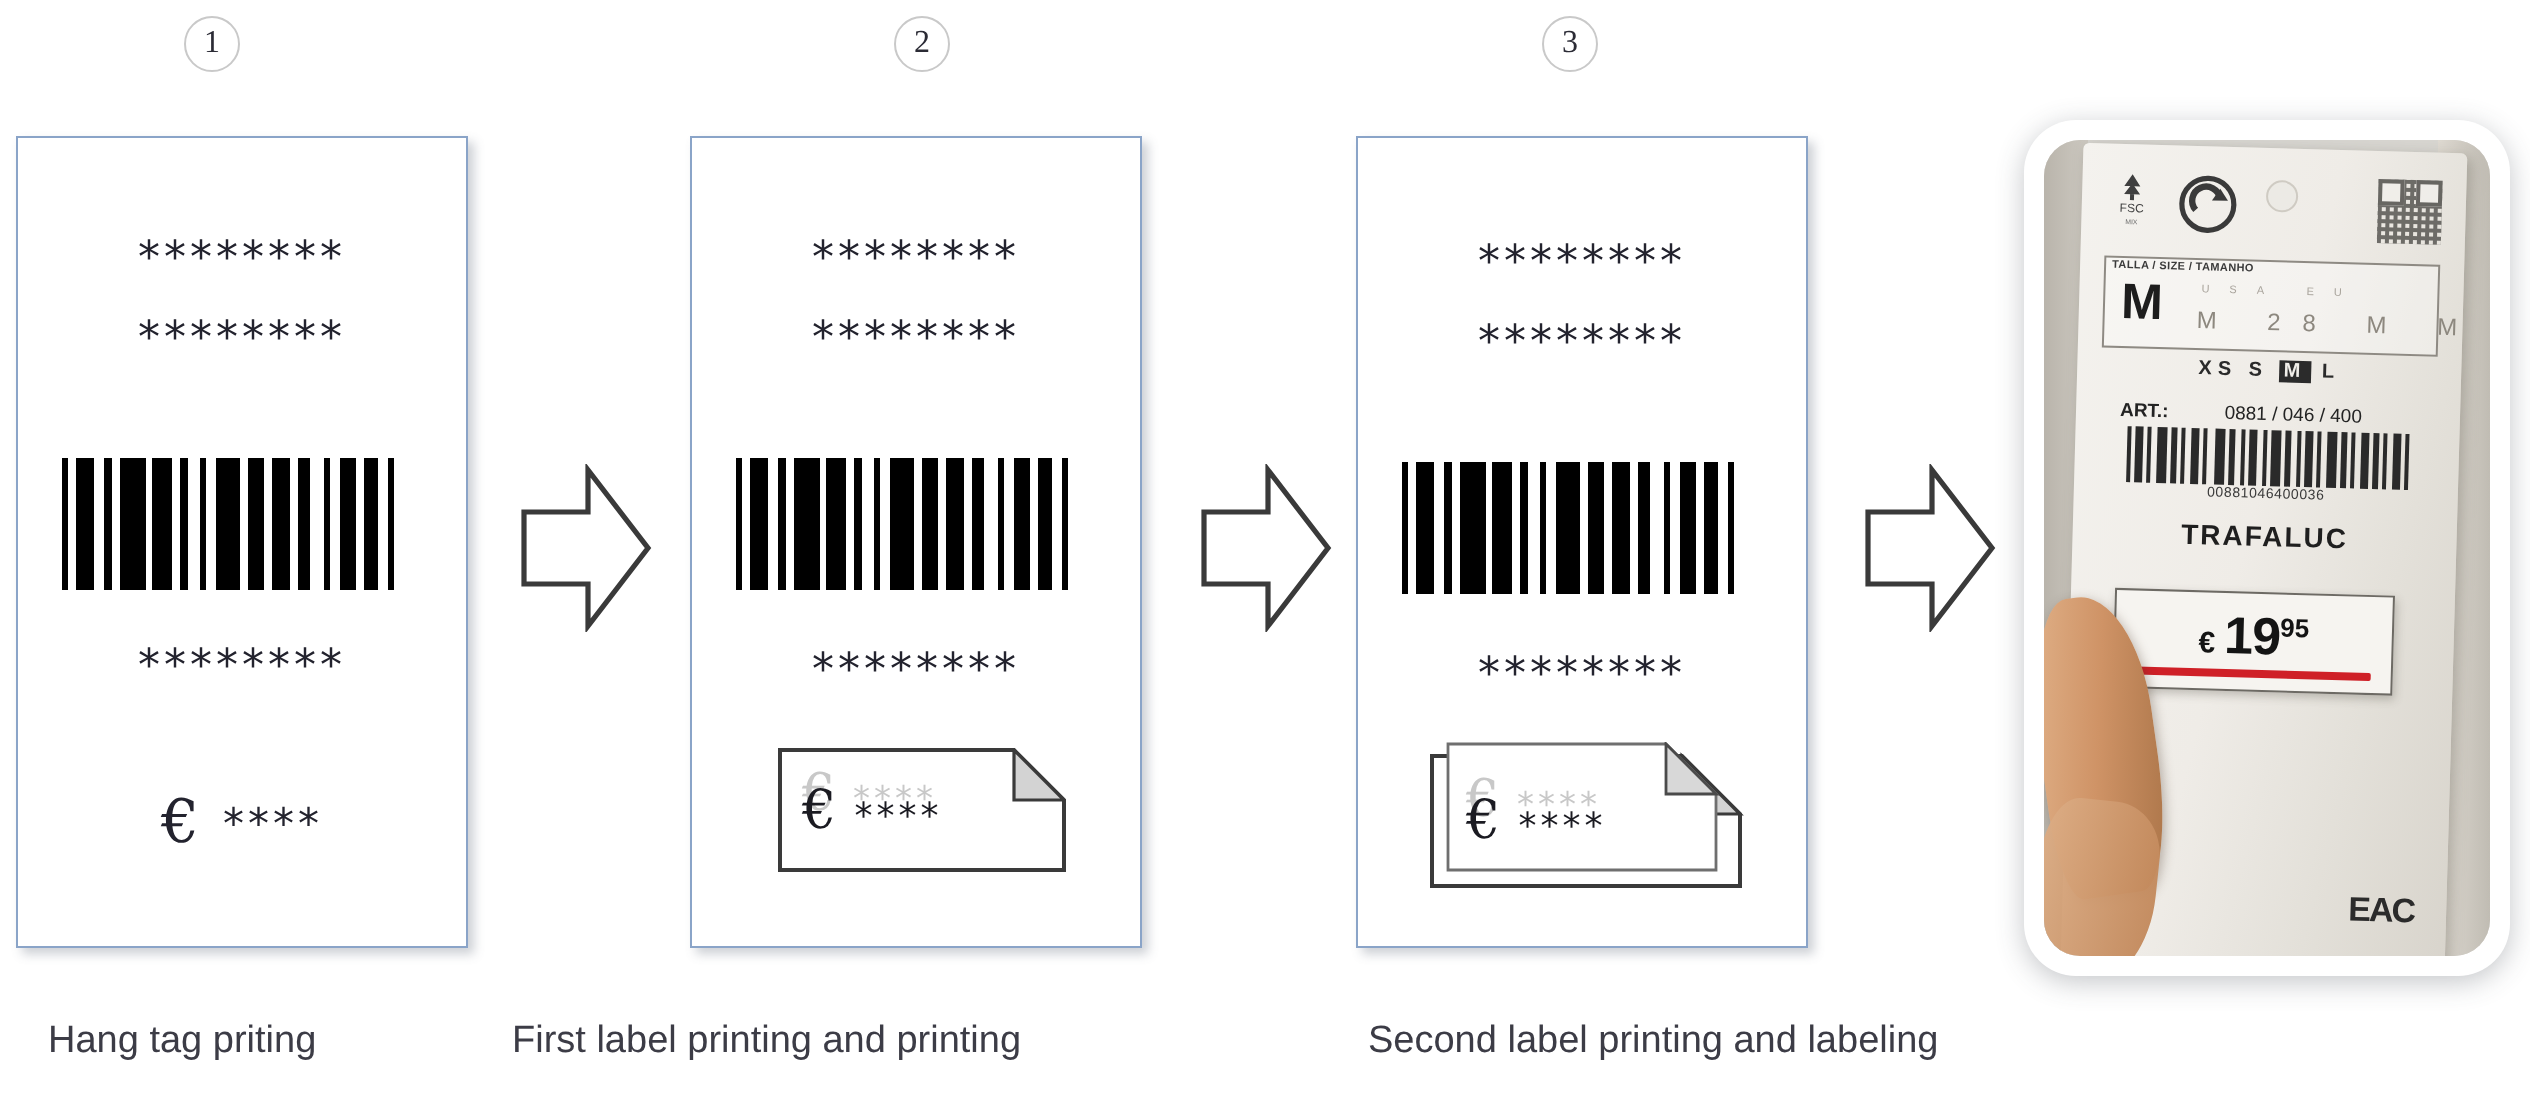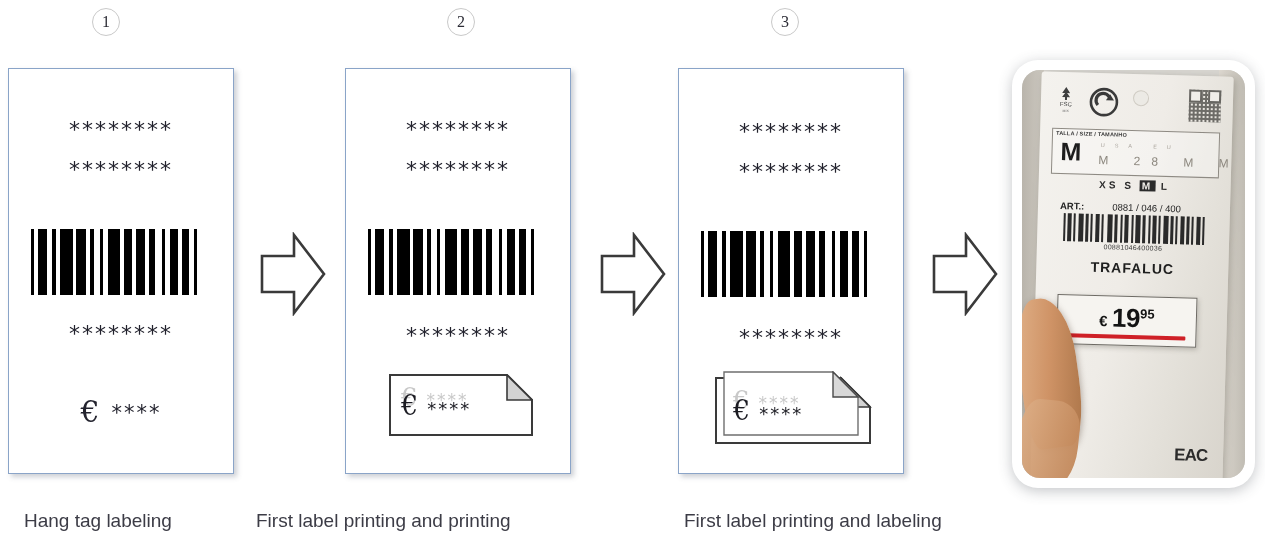--- a/index.html
+++ b/index.html
@@ -286,21 +286,21 @@
         <i class="w" style="width:5px"></i>
       <i style="width:3px"></i>
     </div>
 
     <div class="stars-row" style="top:252px;">********</div>
 
     <div class="price-row" style="top:325px;">
       <span class="eur">€</span><span class="pstars">****</span>
     </div>
   </div>
-  <div class="caption" style="left:24px;top:510px;">Hang tag labeling</div>
+  <div class="caption" style="left:24px;top:510px;">Hang tag priting</div>
 
   <div class="arrow" style="left:258px;top:232px;">
     <svg width="70" height="84" viewBox="0 0 70 84">
       <polygon points="4,24 36,24 36,3 66,42 36,81 36,60 4,60" fill="#ffffff" stroke="#3a3a3a" stroke-width="2.6" stroke-linejoin="miter"></polygon>
     </svg>
   </div>
 
   <div class="tag-panel" style="left:345px;top:68px;width:226px;height:406px;">
     <div class="stars-row" style="top:48px;">********</div>
     <div class="stars-row" style="top:88px;">********</div>
@@ -406,21 +406,21 @@
         <polygon points="118,1 143,26 118,26" fill="#d8d8d8" stroke="#4a4a4a" stroke-width="1.4"></polygon>
       </svg>
       <div class="ghost" style="left:18px;top:14px;">
         <span class="eur">€</span><span class="pstars">****</span>
       </div>
       <div class="front" style="left:18px;top:24px;">
         <span class="eur">€</span><span class="pstars">****</span>
       </div>
     </div>
   </div>
-  <div class="caption" style="left:684px;top:510px;">First label printing and labeling</div>
+  <div class="caption" style="left:684px;top:510px;">Second label printing and labeling</div>
 
   <div class="arrow" style="left:930px;top:232px;">
     <svg width="70" height="84" viewBox="0 0 70 84">
       <polygon points="4,24 36,24 36,3 66,42 36,81 36,60 4,60" fill="#ffffff" stroke="#3a3a3a" stroke-width="2.6" stroke-linejoin="miter"></polygon>
     </svg>
   </div>
 
   <div class="photo-frame">
     <div class="photo-inner">
       <div class="photo-bg-left"></div>

